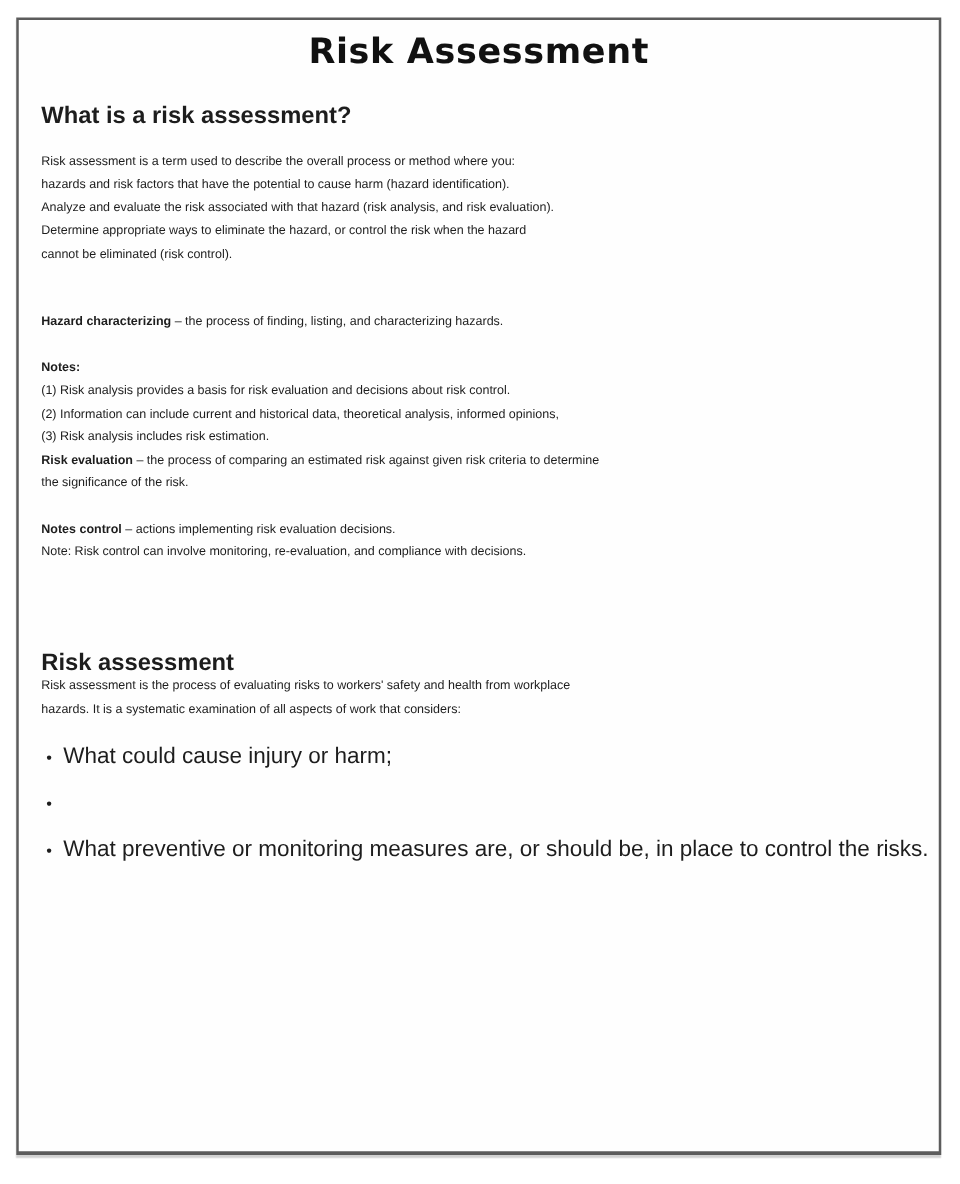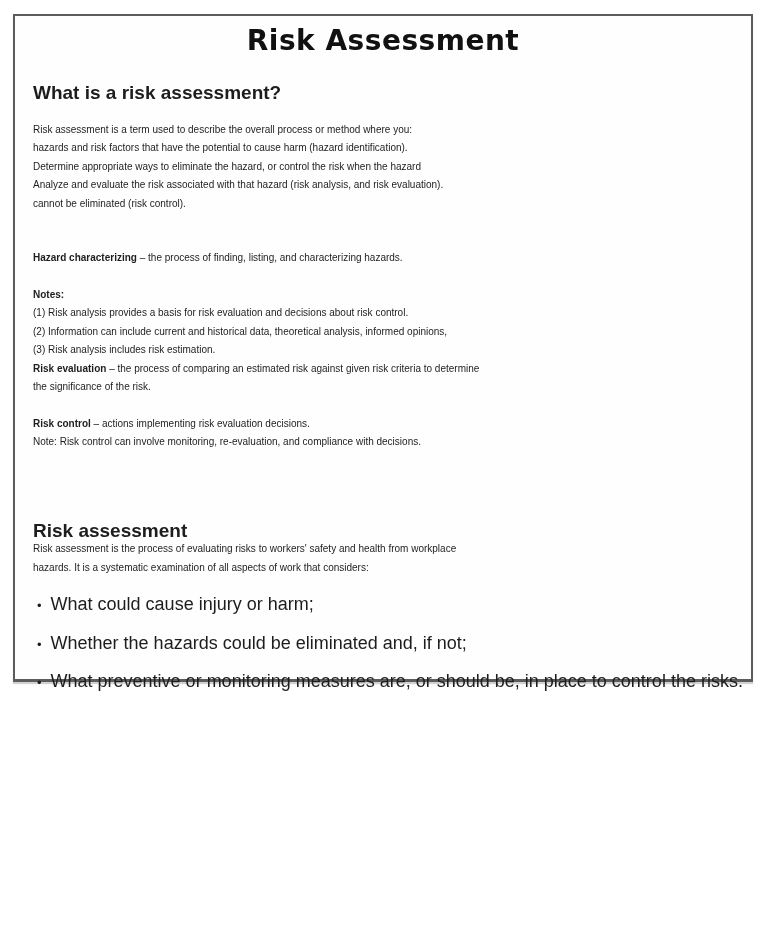--- a/index.html
+++ b/index.html
@@ -13,21 +13,21 @@
     position: relative;
     font-family: "Liberation Sans", sans-serif;
     color: #1d1d1d;
     overflow: hidden;
   }
   .doc-frame {
     position: absolute;
     left: 13px;
     top: 14px;
     width: 740px;
-    height: 668px;
+    height: 910px;
     box-sizing: border-box;
     border: 2px solid #5c5c5c;
     border-bottom-width: 3px;
     box-shadow: 0 2px 1px rgba(0,0,0,0.18);
     background: #fefefe;
     padding: 8px 18px 0 18px;
   }
   .doc-title {
     font-family: "DejaVu Sans", sans-serif;
     font-weight: bold;
@@ -77,59 +77,58 @@
 
 <div class="doc-frame">
 
   <h1 class="doc-title">Risk Assessment</h1>
 
   <div class="section-heading mt-heading">What is a risk assessment?</div>
 
   <div class="mt-para">
     <div class="line">Risk assessment is a term used to describe the overall process or method where you:</div>
     <div class="line">hazards and risk factors that have the potential to cause harm (hazard identification).</div>
+    <div class="line">Analyze and evaluate the risk associated with that hazard (risk analysis, and risk evaluation).</div>
     <div class="line">Determine appropriate ways to eliminate the hazard, or control the risk when the hazard</div>
-    <div class="line">Analyze and evaluate the risk associated with that hazard (risk analysis, and risk evaluation).</div>
     <div class="line">cannot be eliminated (risk control).</div>
   </div>
 
   <div class="line mt-big">
     <span class="bold">Hazard characterizing</span><span> – the process of finding, listing, and characterizing hazards.</span>
   </div>
 
   <div class="mt-para">
     <div class="line bold">Notes:</div>
     <div class="line">(1) Risk analysis provides a basis for risk evaluation and decisions about risk control.</div>
     <div class="line">(2) Information can include current and historical data, theoretical analysis, informed opinions,</div>
     <div class="line">(3) Risk analysis includes risk estimation.</div>
     <div class="line">
       <span class="bold">Risk evaluation</span><span> – the process of comparing an estimated risk against given risk criteria to determine</span>
     </div>
     <div class="line">the significance of the risk.</div>
   </div>
 
   <div class="mt-para">
     <div class="line">
-      <span class="bold">Risk control</span><span> – actions implementing risk evaluation decisions.</span>
+      <span class="bold">Notes control</span><span> – actions implementing risk evaluation decisions.</span>
     </div>
     <div class="line">Note: Risk control can involve monitoring, re-evaluation, and compliance with decisions.</div>
   </div>
 
   <div class="mt-huge">
     <div class="section-heading">Risk assessment</div>
     <div class="line">Risk assessment is the process of evaluating risks to workers' safety and health from workplace</div>
     <div class="line">hazards. It is a systematic examination of all aspects of work that considers:</div>
 
     <div class="bullet-item">
       <span class="bullet-dot">•</span>
       <span class="bullet-text">What could cause injury or harm;</span>
     </div>
     <div class="bullet-item">
       <span class="bullet-dot">•</span>
-      <span class="bullet-text">Whether the hazards could be eliminated and, if not;</span>
     </div>
     <div class="bullet-item">
       <span class="bullet-dot">•</span>
       <span class="bullet-text">What preventive or monitoring measures are, or should be, in place to control the risks.</span>
     </div>
   </div>
 
 </div>
 
 </body></html>

